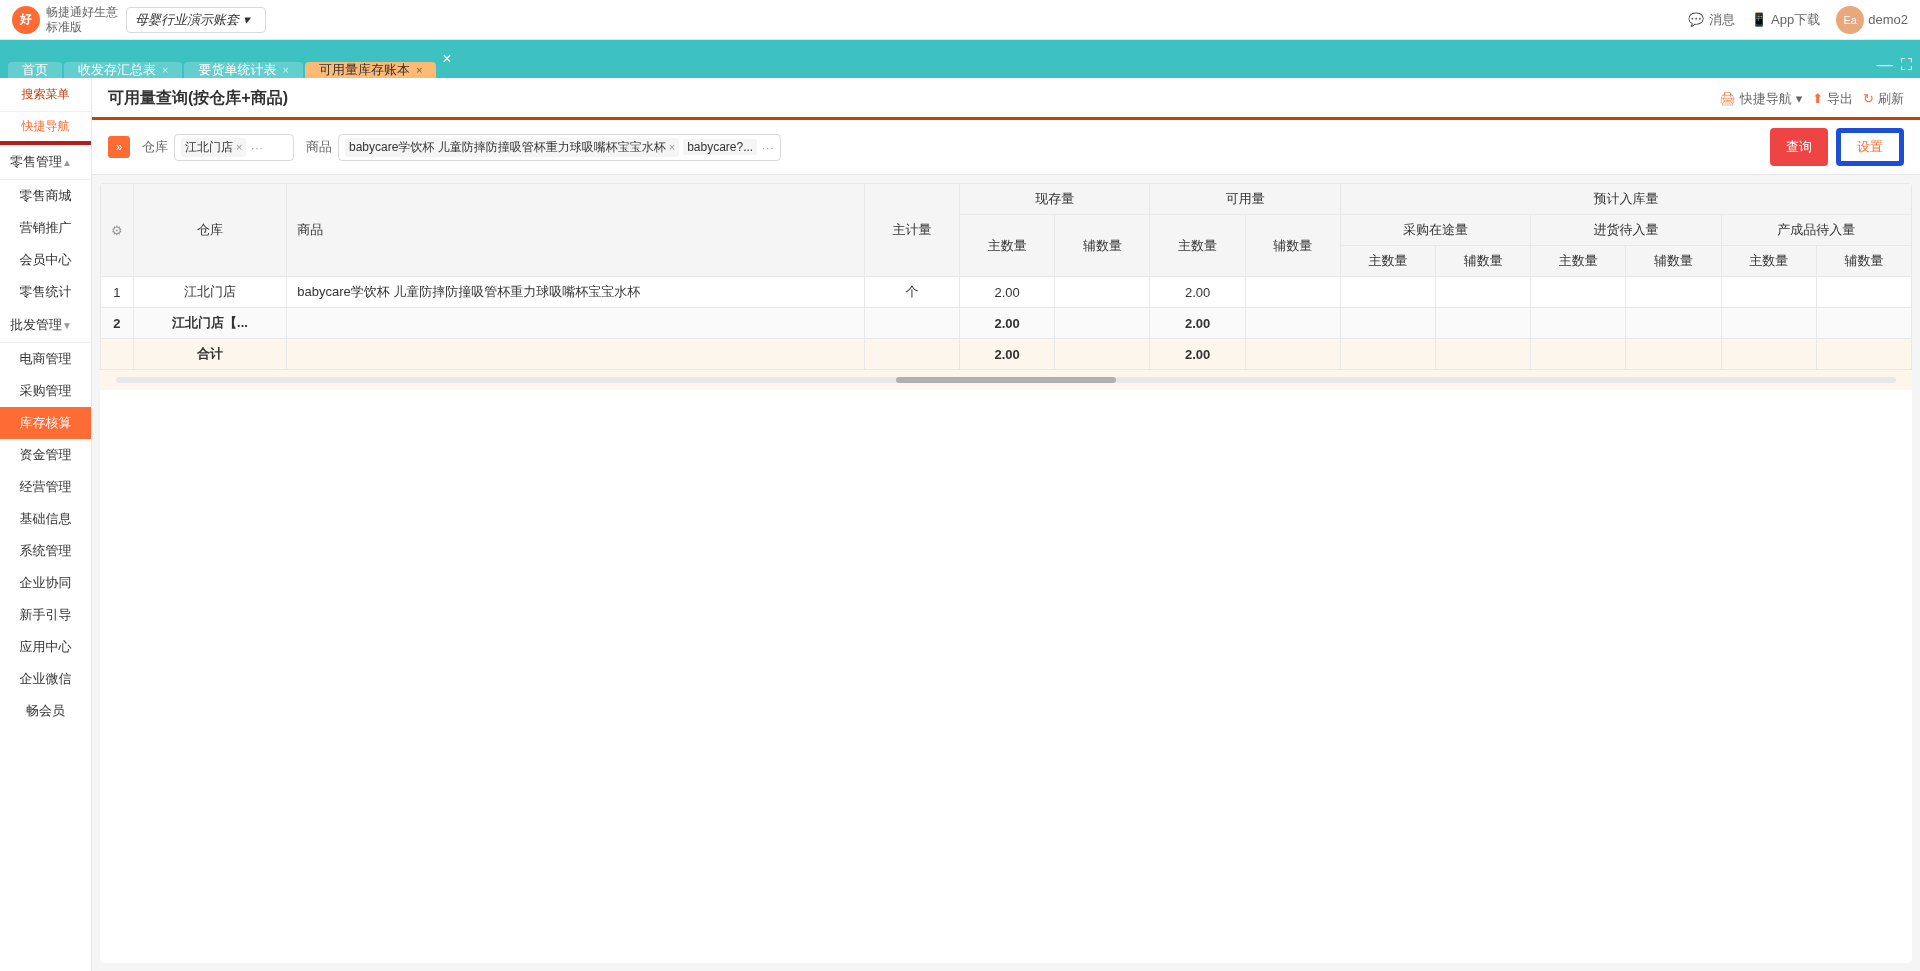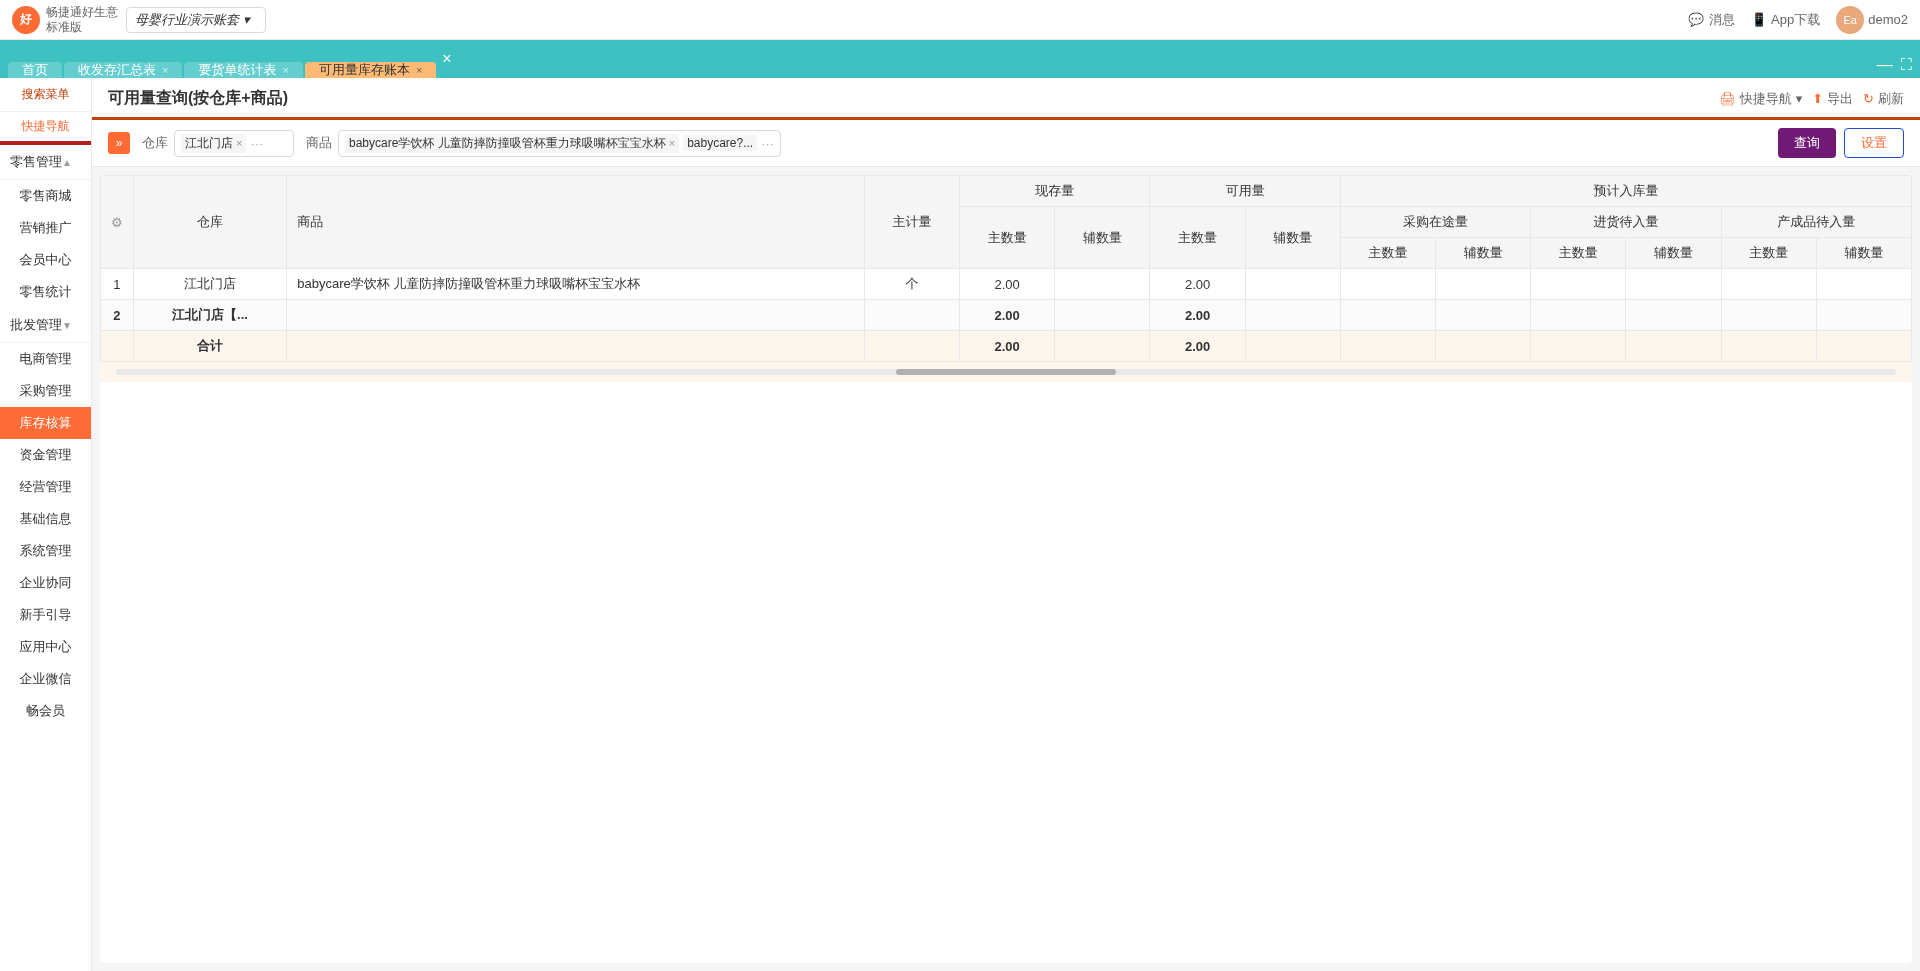--- a/index.html
+++ b/index.html
@@ -50,22 +50,22 @@
     
     .filter-bar { background: #fff; padding: 8px 16px; display: flex; align-items: center; gap: 12px; border-bottom: 1px solid #e8e8e8; flex-shrink: 0; }
     .filter-expand-btn { width: 22px; height: 22px; background: #ff6b35; border-radius: 3px; display: flex; align-items: center; justify-content: center; color: #fff; cursor: pointer; font-size: 12px; }
     .filter-field { display: flex; align-items: center; gap: 6px; font-size: 13px; }
     .filter-label { color: #666; white-space: nowrap; }
     .filter-tag-input { display: flex; align-items: center; gap: 4px; border: 1px solid #d9d9d9; border-radius: 4px; padding: 3px 6px; min-width: 120px; font-size: 13px; color: #333; background: #fff; }
     .filter-tag { background: #f5f5f5; border-radius: 3px; padding: 1px 4px; display: flex; align-items: center; gap: 3px; font-size: 12px; }
     .filter-tag .remove { cursor: pointer; color: #999; font-size: 11px; }
     .filter-dots { color: #aaa; cursor: pointer; }
     .filter-actions { margin-left: auto; display: flex; gap: 8px; }
-    .btn-query { background: #701a75; color: #fff; border: none; border-radius: 4px; padding: 5px 16px; font-size: 13px; cursor: pointer; }
-    .btn-settings { background: #fff; color: #ff6b35; border: 1px solid #1d4ed8; border-radius: 4px; padding: 5px 16px; font-size: 13px; cursor: pointer; }
+    .btn-query { background: #ef4444; color: #fff; border: none; border-radius: 4px; padding: 5px 16px; font-size: 13px; cursor: pointer; }
+    .btn-settings { background: #fff; color: #ff6b35; border: 5px solid #1d4ed8; border-radius: 4px; padding: 5px 16px; font-size: 13px; cursor: pointer; }
 
     
     .table-wrapper { flex: 1; overflow: auto; padding: 0; background: #fff; margin: 8px; border-radius: 4px; display: flex; flex-direction: column; }
     .data-table { width: 100%; border-collapse: collapse; font-size: 13px; }
     .data-table th, .data-table td { border: 1px solid #e8e8e8; padding: 6px 10px; text-align: center; white-space: nowrap; }
     .data-table thead th { background: #f5f5f5; color: #333; font-weight: normal; }
     .data-table .col-product { text-align: left; min-width: 200px; }
     .settings-gear { color: #999; cursor: pointer; }
     .th-group { background: #f5f5f5; }
     .footer-row td { background: #fdf6ec; font-weight: bold; }

